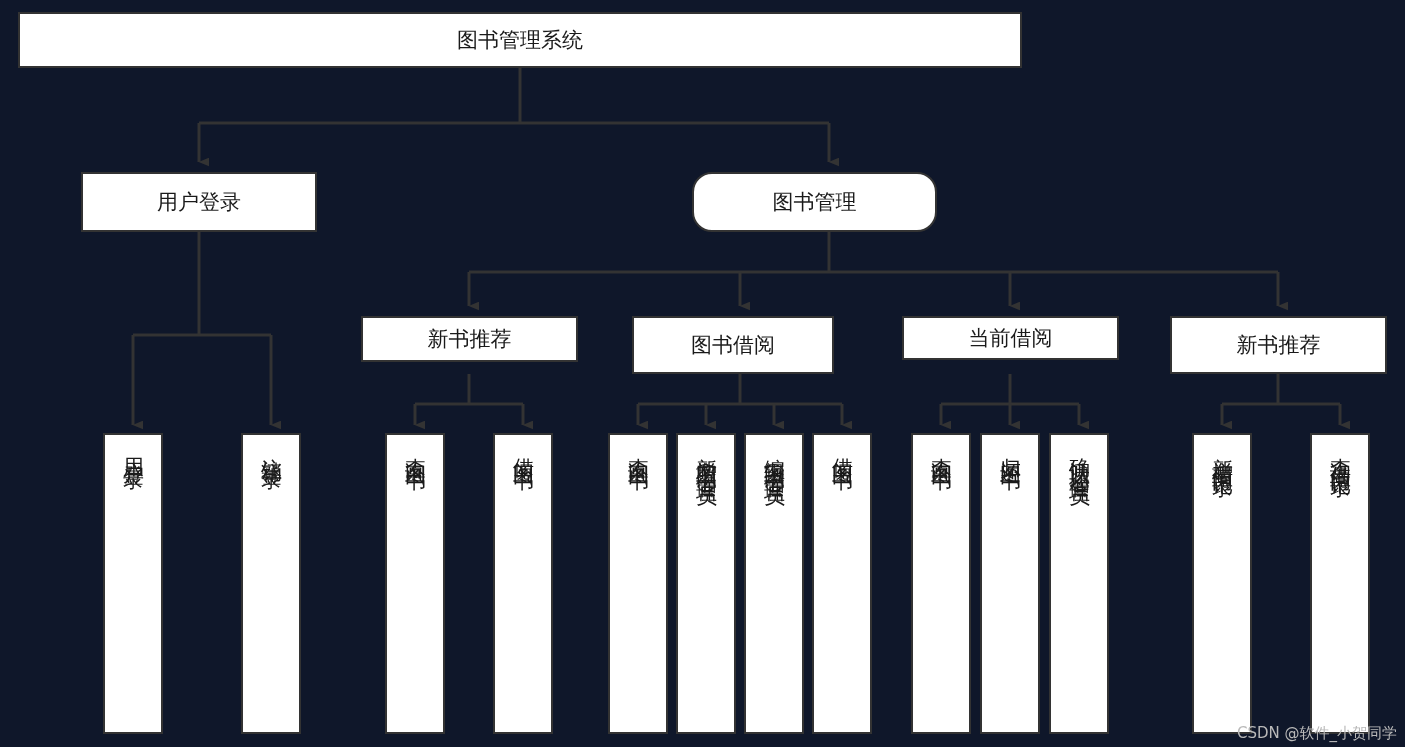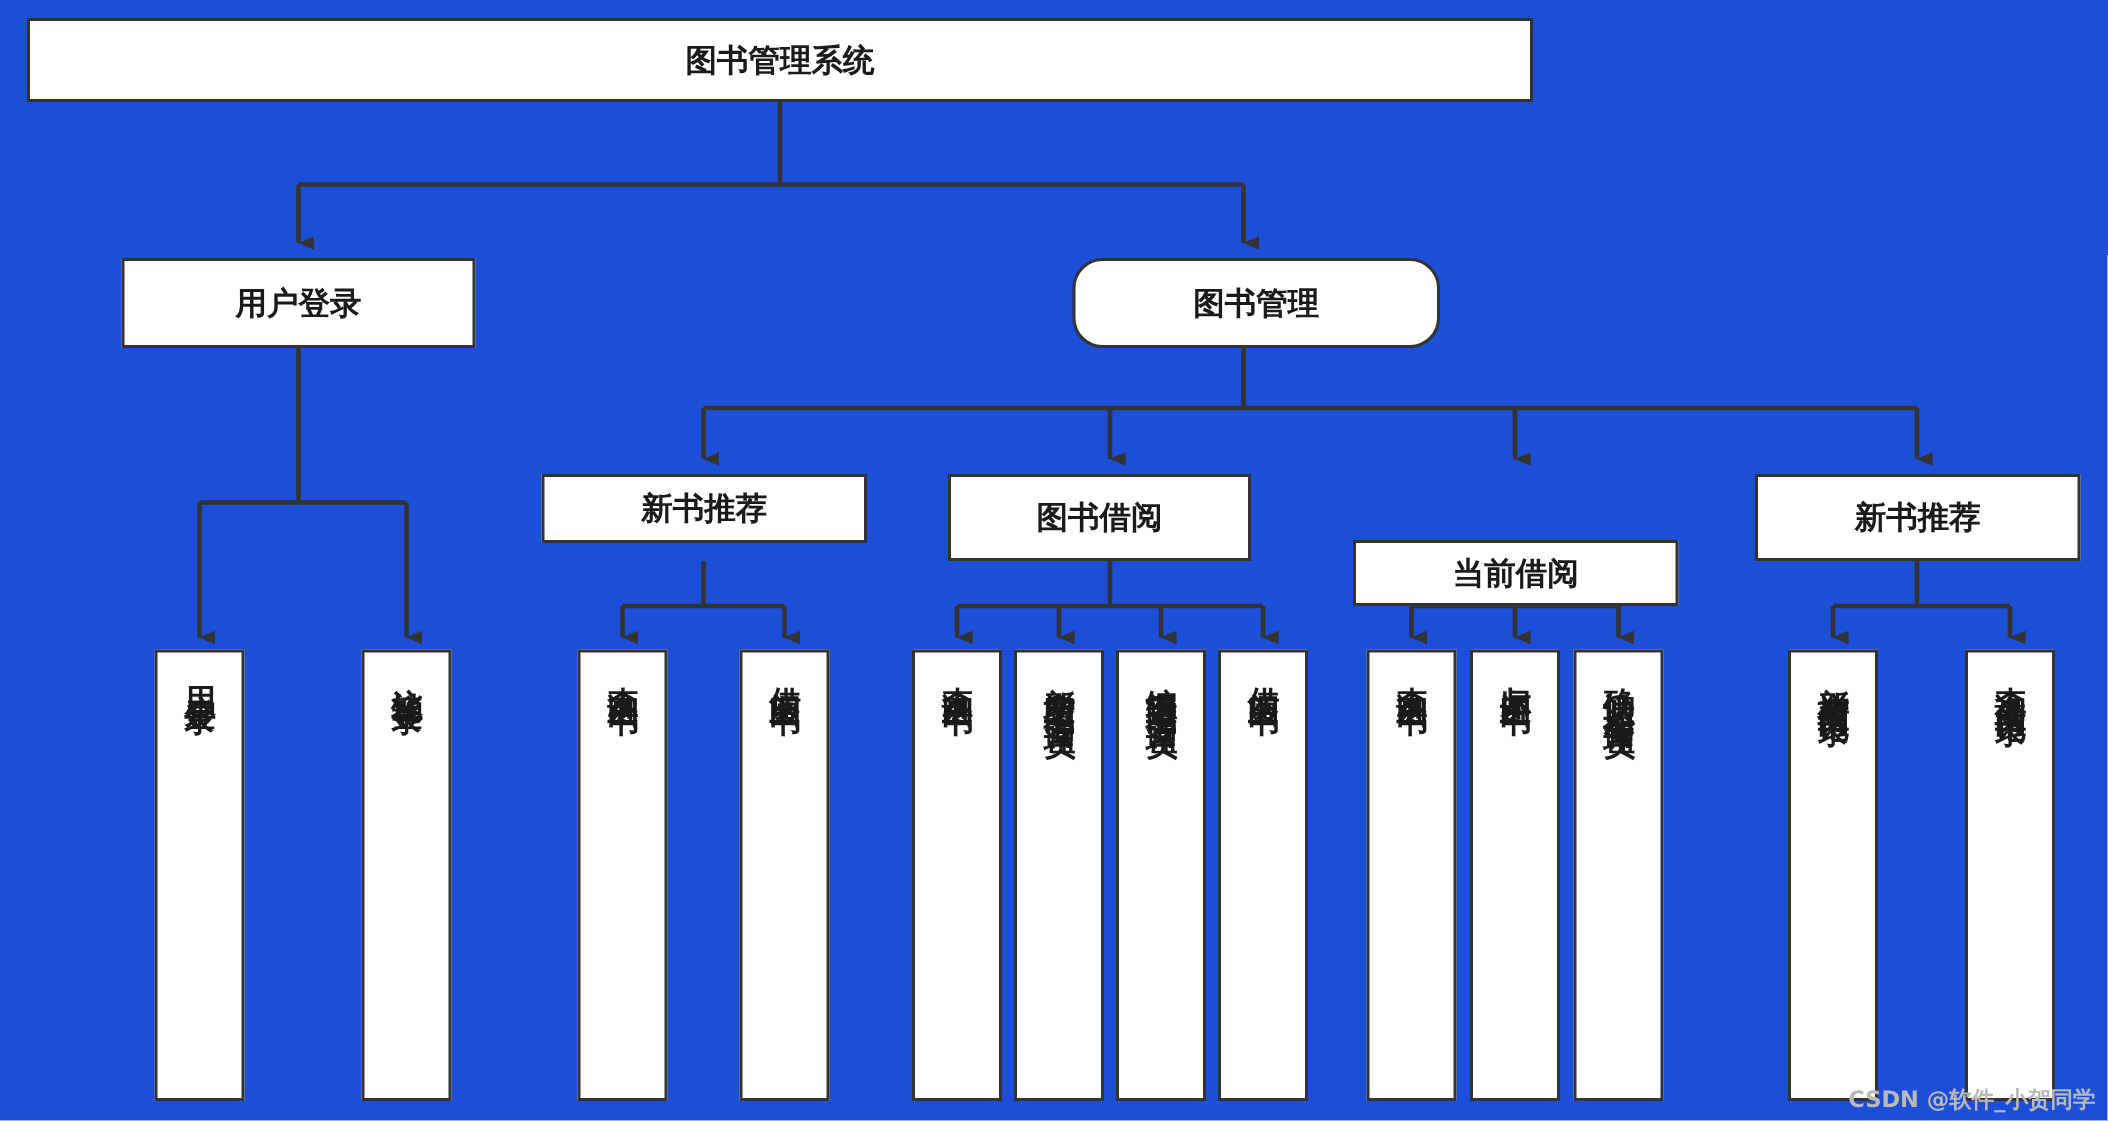--- a/index.html
+++ b/index.html
@@ -7,23 +7,22 @@
     padding: 0;
     background: #ffffff;
   }
   body {
     font-family: "DejaVu Sans", "Liberation Sans", sans-serif;
   }
   #canvas {
     position: relative;
     width: 1405px;
     height: 747px;
-    background: #1d4ed8;
+    background: #0f172a;
     overflow: hidden;
-    font-weight: bold;
   }
   svg#connectors {
     position: absolute;
     left: 0;
     top: 0;
     width: 1405px;
     height: 747px;
   }
   .node {
     position: absolute;
@@ -128,31 +127,31 @@
     </g>
   </svg>
 
   <div class="node h-node root" style="left:18px; top:12px; width:1004px; height:56px;">
     <span class="node-label">图书管理系统</span>
   </div>
 
   <div class="node h-node" style="left:81px; top:172px; width:236px; height:60px;">
     <span class="node-label">用户登录</span>
   </div>
-  <div class="node h-node" style="left:715px; top:172px; width:245px; height:60px;border-radius:20px;">
+  <div class="node h-node" style="left:692px; top:172px; width:245px; height:60px;border-radius:20px;">
     <span class="node-label">图书管理</span>
   </div>
 
   <div class="node h-node" style="left:361px; top:316px; width:217px; height:46px;">
     <span class="node-label">新书推荐</span>
   </div>
   <div class="node h-node" style="left:632px; top:316px; width:202px; height:58px;">
     <span class="node-label">图书借阅</span>
   </div>
-  <div class="node h-node" style="left:902px; top:316px; width:217px; height:44px;margin-top:44px;">
+  <div class="node h-node" style="left:902px; top:316px; width:217px; height:44px;">
     <span class="node-label">当前借阅</span>
   </div>
   <div class="node h-node" style="left:1170px; top:316px; width:217px; height:58px;">
     <span class="node-label">新书推荐</span>
   </div>
 
   <div class="node v-node" style="left:103px; top:433px; width:60px; height:301px;">
     <span class="node-label">用户登录</span>
   </div>
   <div class="node v-node" style="left:241px; top:433px; width:60px; height:301px;">

